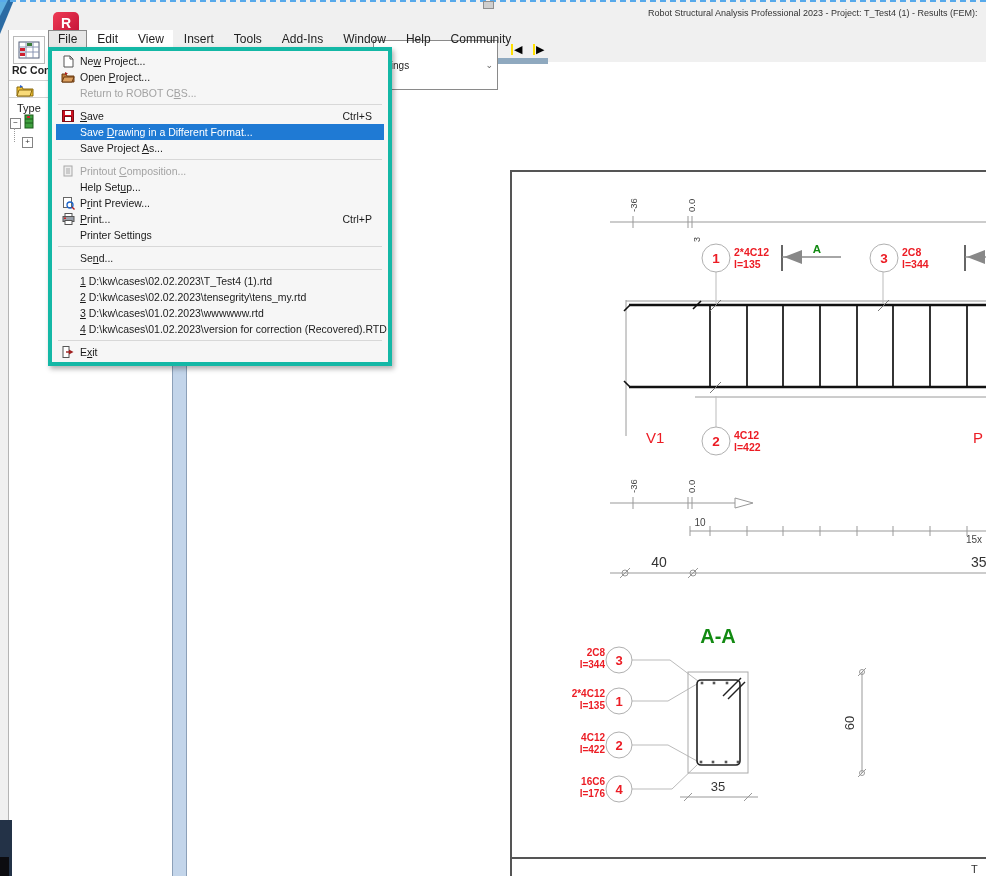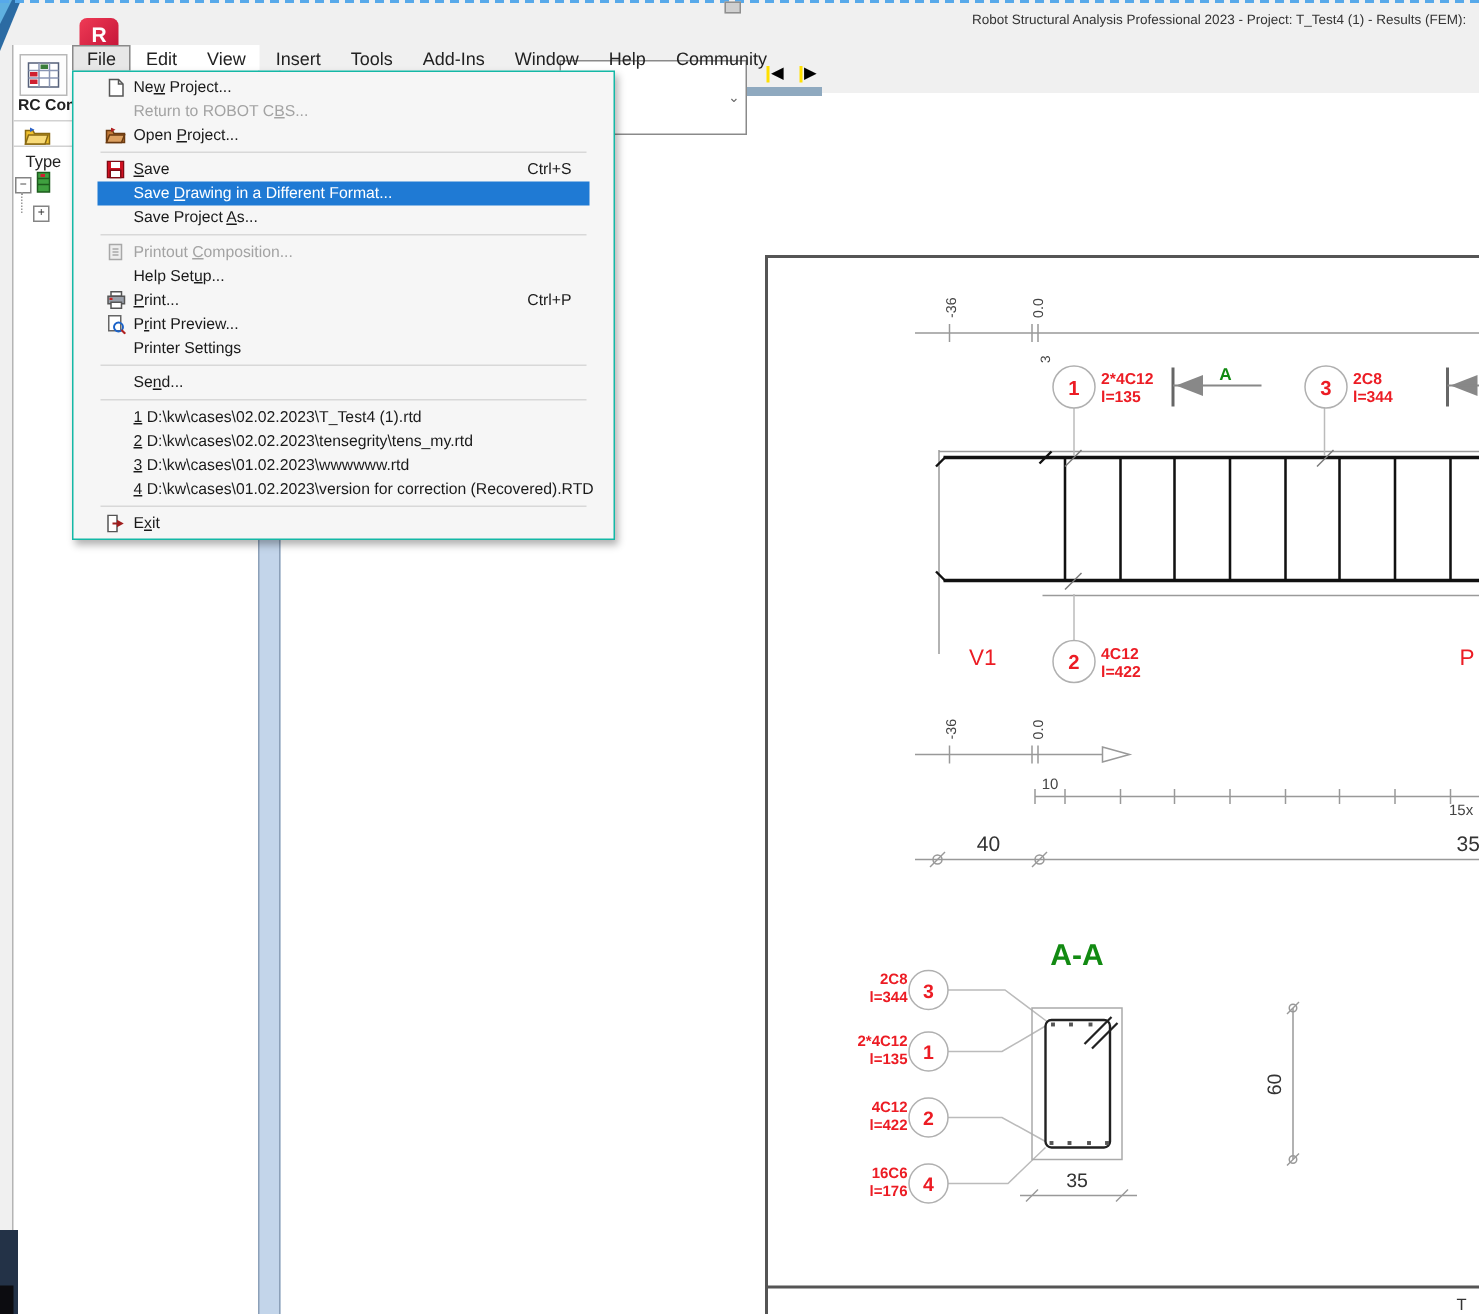--- a/index.html
+++ b/index.html
@@ -49,22 +49,22 @@
   .panel-line{left:0;width:164px;height:0;border-top:1px solid #d2d2d2}
   .folder-btn{left:5px;top:52px;width:22px;height:16px;display:flex;align-items:center;justify-content:center}
   .type-label{left:8px;top:72px;font-size:11px;color:#222}
   .expander{width:9px;height:9px;background:#fff;border:1px solid #848484;font-size:8px;line-height:7px;
             text-align:center;color:#333}
   .tree-dot-v{border-left:1px dotted #9a9a9a}
   .dark-block1{left:0;top:820px;width:12px;height:56px;background:#233247;z-index:3}
   .dark-block2{left:0;top:857px;width:9px;height:19px;background:#0c0c10;z-index:4}
 
   
-  .filemenu{left:48px;top:47px;width:328px;background:#f6f6f6;border:1px solid #14b8a6;
-            box-shadow:2px 3px 5px rgba(0,0,0,.3);padding:2px 16px;z-index:50}
+  .filemenu{left:48px;top:47px;width:328px;background:#f6f6f6;border:4px solid #14b8a6;
+            box-shadow:2px 3px 5px rgba(0,0,0,.3);padding:2px 4px;z-index:50}
   .mi{display:flex;align-items:center;height:16px;font-size:10.5px;color:#1a1a1a;padding-right:12px;white-space:nowrap}
   .mi .mic{width:24px;display:flex;justify-content:center;align-items:center;flex:0 0 24px}
   .mi .msc{margin-left:auto;padding-left:20px}
   .mi.disabled{color:#a3a3a3}
   .mi.sel{background:#1f7ad4;color:#fff}
   .msep{border-top:1px solid #d8d8d8;margin:3px 2px}
   .u{text-decoration:underline}
 
   svg text{font-family:"Liberation Sans",sans-serif}
 </style>
@@ -342,34 +342,34 @@
   <div class="mi">
     <span class="mic">
         <svg width="12" height="13">
           <path d="M2 1h6l3 3v8H2z" fill="#fff" stroke="#555"></path>
           <path d="M8 1v3h3" fill="none" stroke="#555"></path>
         </svg>
       </span>
     <span><span>Ne</span><span class="u">w</span><span> Project...</span></span>
     <span class="msc"></span>
   </div>
-  <div class="mi disabled">
-    <span class="mic"></span>
-    <span><span>Return to ROBOT C</span><span class="u">B</span><span>S...</span></span>
-    <span class="msc"></span>
-  </div>
   <div class="mi">
     <span class="mic">
         <svg width="14" height="11">
           <path d="M1 2h4l1 2h7v6H1z" fill="#c07a3a" stroke="#6a3a10"></path>
           <path d="M1 10l2-5h10l-2 5z" fill="#dca060" stroke="#6a3a10"></path>
           <path d="M4 0l3 1.5L4 3z" fill="#b02020"></path>
         </svg>
       </span>
     <span><span>Open </span><span class="u">P</span><span>roject...</span></span>
+    <span class="msc"></span>
+  </div>
+  <div class="mi disabled">
+    <span class="mic"></span>
+    <span><span>Return to ROBOT C</span><span class="u">B</span><span>S...</span></span>
     <span class="msc"></span>
   </div>
   <div class="msep"></div>
   <div class="mi">
     <span class="mic">
         <svg width="12" height="12">
           <rect x="0.5" y="0.5" width="11" height="11" fill="#cf1020" stroke="#7e0a14"></rect>
           <rect x="3" y="1" width="6" height="4" fill="#fff"></rect>
           <rect x="2.5" y="6.5" width="7" height="5" fill="#fff" stroke="#7e0a14"></rect>
         </svg>
@@ -400,42 +400,42 @@
     <span><span>Printout </span><span class="u">C</span><span>omposition...</span></span>
     <span class="msc"></span>
   </div>
   <div class="mi">
     <span class="mic"></span>
     <span><span>Help Set</span><span class="u">u</span><span>p...</span></span>
     <span class="msc"></span>
   </div>
   <div class="mi">
     <span class="mic">
+        <svg width="13" height="13">
+          <rect x="1.5" y="0.5" width="8" height="10" fill="#fff" stroke="#666"></rect>
+          <circle cx="8" cy="8" r="3" fill="none" stroke="#1a62c8" stroke-width="1.3"></circle>
+          <line x1="10" y1="10" x2="12.5" y2="12.5" stroke="#b02020" stroke-width="1.4"></line>
+        </svg>
+      </span>
+    <span><span>P</span><span class="u">r</span><span>int Preview...</span></span>
+    <span class="msc"></span>
+  </div>
+  <div class="mi">
+    <span class="mic">
         <svg width="13" height="12">
           <rect x="3" y="0.5" width="7" height="3" fill="#fff" stroke="#555"></rect>
           <rect x="1" y="3.5" width="11" height="5" fill="#9aa0aa" stroke="#555"></rect>
           <rect x="3" y="7.5" width="7" height="4" fill="#fff" stroke="#555"></rect>
           <rect x="2" y="4.5" width="2" height="1.5" fill="#c22"></rect>
         </svg>
       </span>
     <span><span></span><span class="u">P</span><span>rint...</span></span>
     <span class="msc">Ctrl+P</span>
   </div>
   <div class="mi">
-    <span class="mic">
-        <svg width="13" height="13">
-          <rect x="1.5" y="0.5" width="8" height="10" fill="#fff" stroke="#666"></rect>
-          <circle cx="8" cy="8" r="3" fill="none" stroke="#1a62c8" stroke-width="1.3"></circle>
-          <line x1="10" y1="10" x2="12.5" y2="12.5" stroke="#b02020" stroke-width="1.4"></line>
-        </svg>
-      </span>
-    <span><span>P</span><span class="u">r</span><span>int Preview...</span></span>
-    <span class="msc"></span>
-  </div>
-  <div class="mi">
     <span class="mic"></span>
     <span><span>Printer Settings</span><span class="u"></span><span></span></span>
     <span class="msc"></span>
   </div>
   <div class="msep"></div>
   <div class="mi">
     <span class="mic"></span>
     <span><span>Se</span><span class="u">n</span><span>d...</span></span>
     <span class="msc"></span>
   </div>

